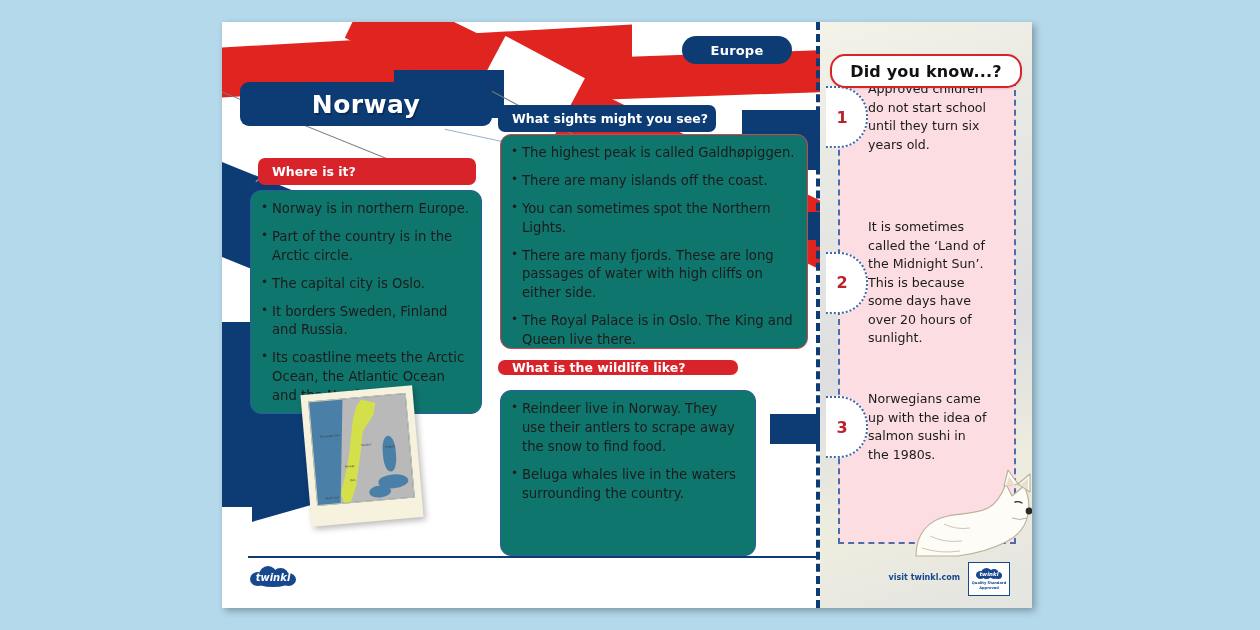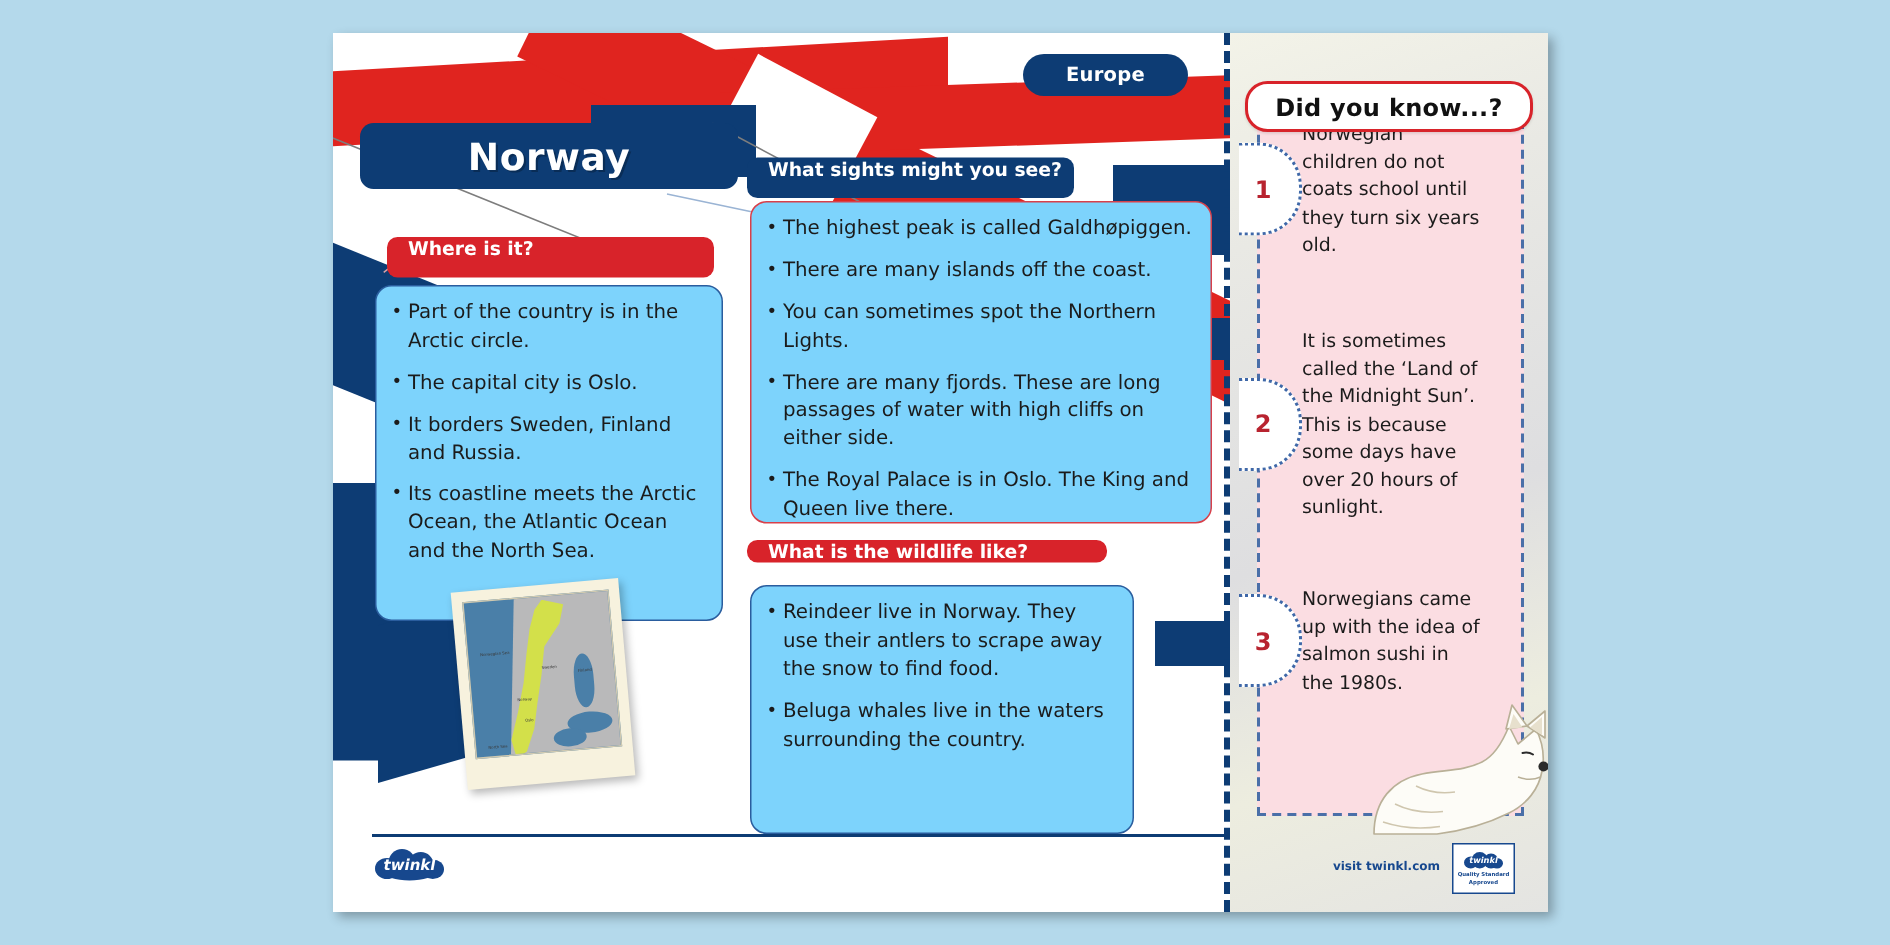--- a/index.html
+++ b/index.html
@@ -140,34 +140,34 @@
     font-weight: bold;
     letter-spacing: 0.4px;
     text-shadow: 1.5px 1.5px 0 rgba(0,0,0,0.25);
   }
 
   
   .sec-head {
     position: absolute;
     border-radius: 7px;
     display: flex;
-    align-items: flex-start;
+    align-items: center;
     padding-left: 14px;
     box-sizing: border-box;
     color: #ffffff;
     font-size: 12.5px;
     font-weight: bold;
   }
   .sec-head.red  { background: #d8232a; }
   .sec-head.navy { background: #0d3c74; }
 
   
   .box {
     position: absolute;
-    background: #7dd3fc;
+    background: #0f766e;
     border-radius: 11px;
     box-sizing: border-box;
     padding: 9px 12px 9px 10px;
   }
   .box.navy-b { border: 1.6px solid #2a5d9e; }
   .box.red-b  { border: 1.6px solid #d8404a; }
 
   .box ul {
     margin: 0;
     padding: 0;
@@ -487,20 +487,21 @@
   <div class="leader" id="lead-1"></div>
   <div class="leader" id="lead-2"></div>
   <div class="leader navy-l" id="lead-3"></div>
   <div class="leader navy-l" id="lead-4"></div>
 
   <div class="sec-head red" id="where-head">
     <span>Where is it?</span>
   </div>
   <div class="box navy-b" id="where-box">
     <ul>
+      <li>Norway is in northern Europe.</li>
       <li>Part of the country is in the Arctic circle.</li>
       <li>The capital city is Oslo.</li>
       <li>It borders Sweden, Finland and Russia.</li>
       <li>Its coastline meets the Arctic Ocean, the Atlantic Ocean and the North Sea.</li>
     </ul>
   </div>
 
   <div class="sec-head navy" id="sights-head">
     <span>What sights might you see?</span>
   </div>
@@ -555,21 +556,21 @@
   <div id="divider"></div>
 
   <div id="sidebar">
     <div id="fact-panel"></div>
 
     <div class="fact" id="fact-1">
       <div class="num-wrap">
         <div class="halo"></div>
         <span class="num">1</span>
       </div>
-      <div class="txt">Norwegian children do not coats school until they turn six years old.</div>
+      <div class="txt">Approved children do not start school until they turn six years old.</div>
     </div>
 
     <div class="fact" id="fact-2">
       <div class="num-wrap">
         <div class="halo"></div>
         <span class="num">2</span>
       </div>
       <div class="txt"> It is sometimes called the ‘Land of the Midnight Sun’. This is because some days have over 20 hours of sunlight.</div>
     </div>
 

